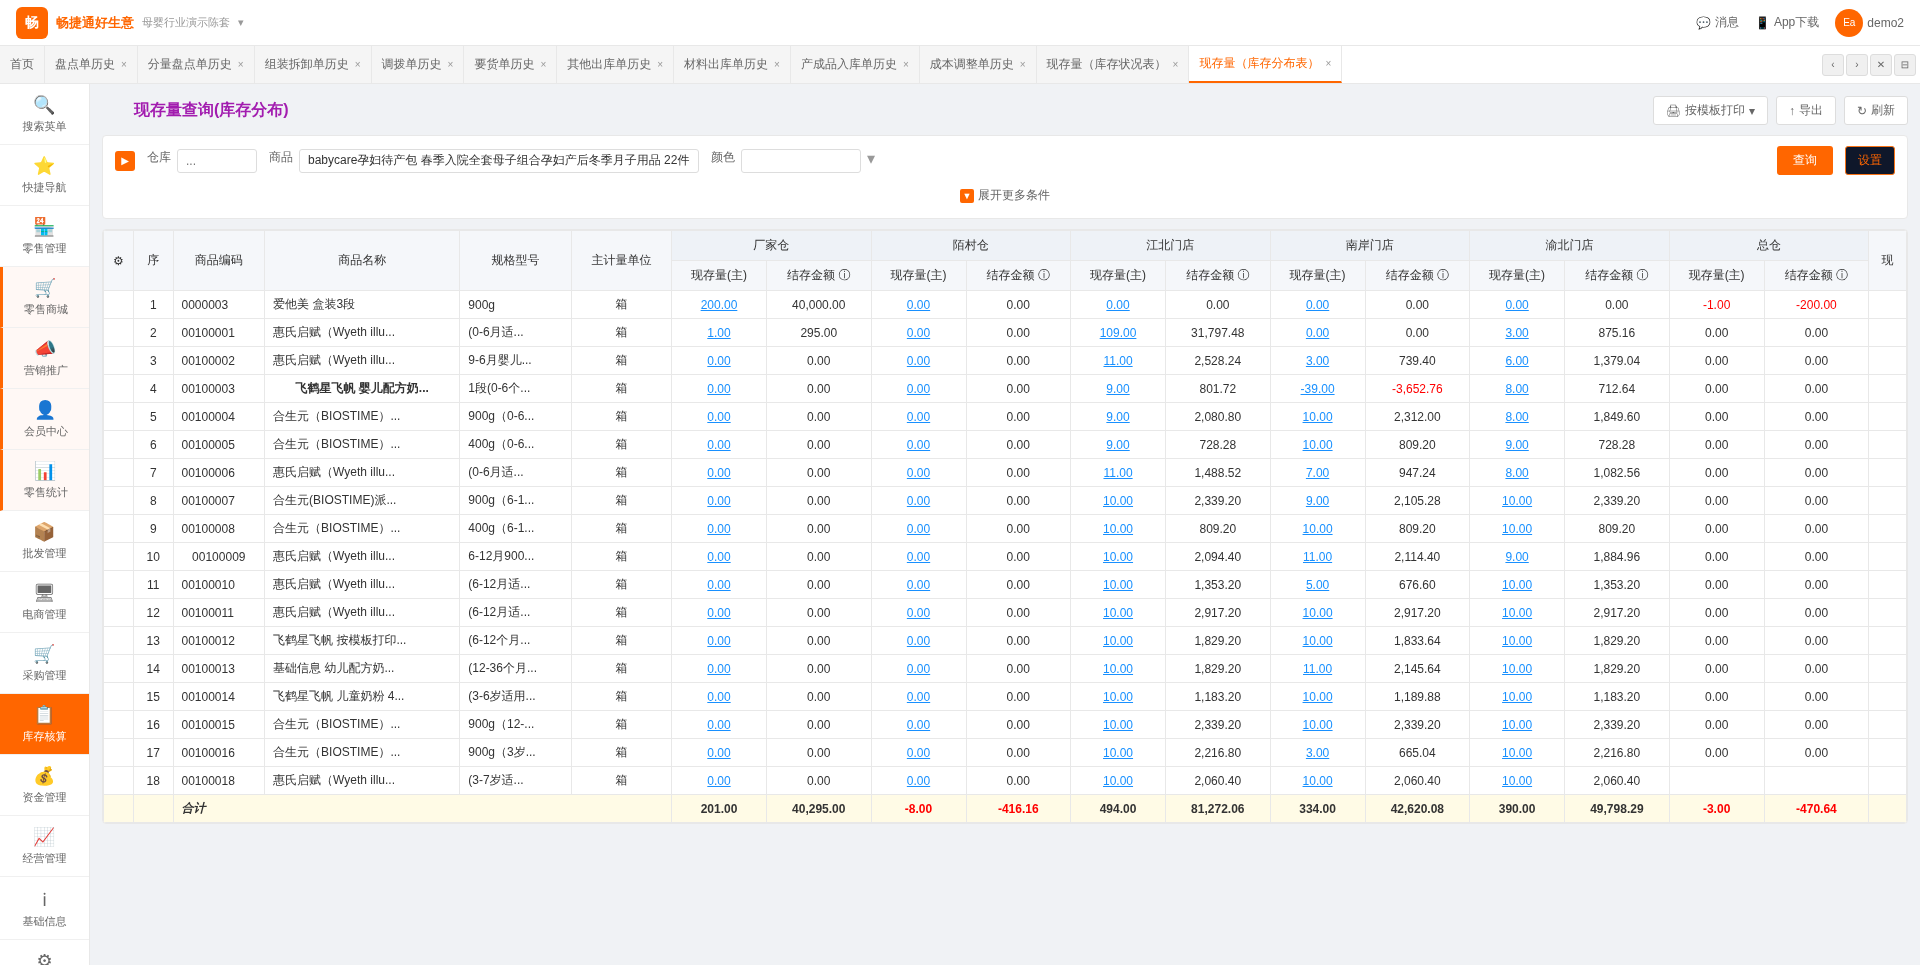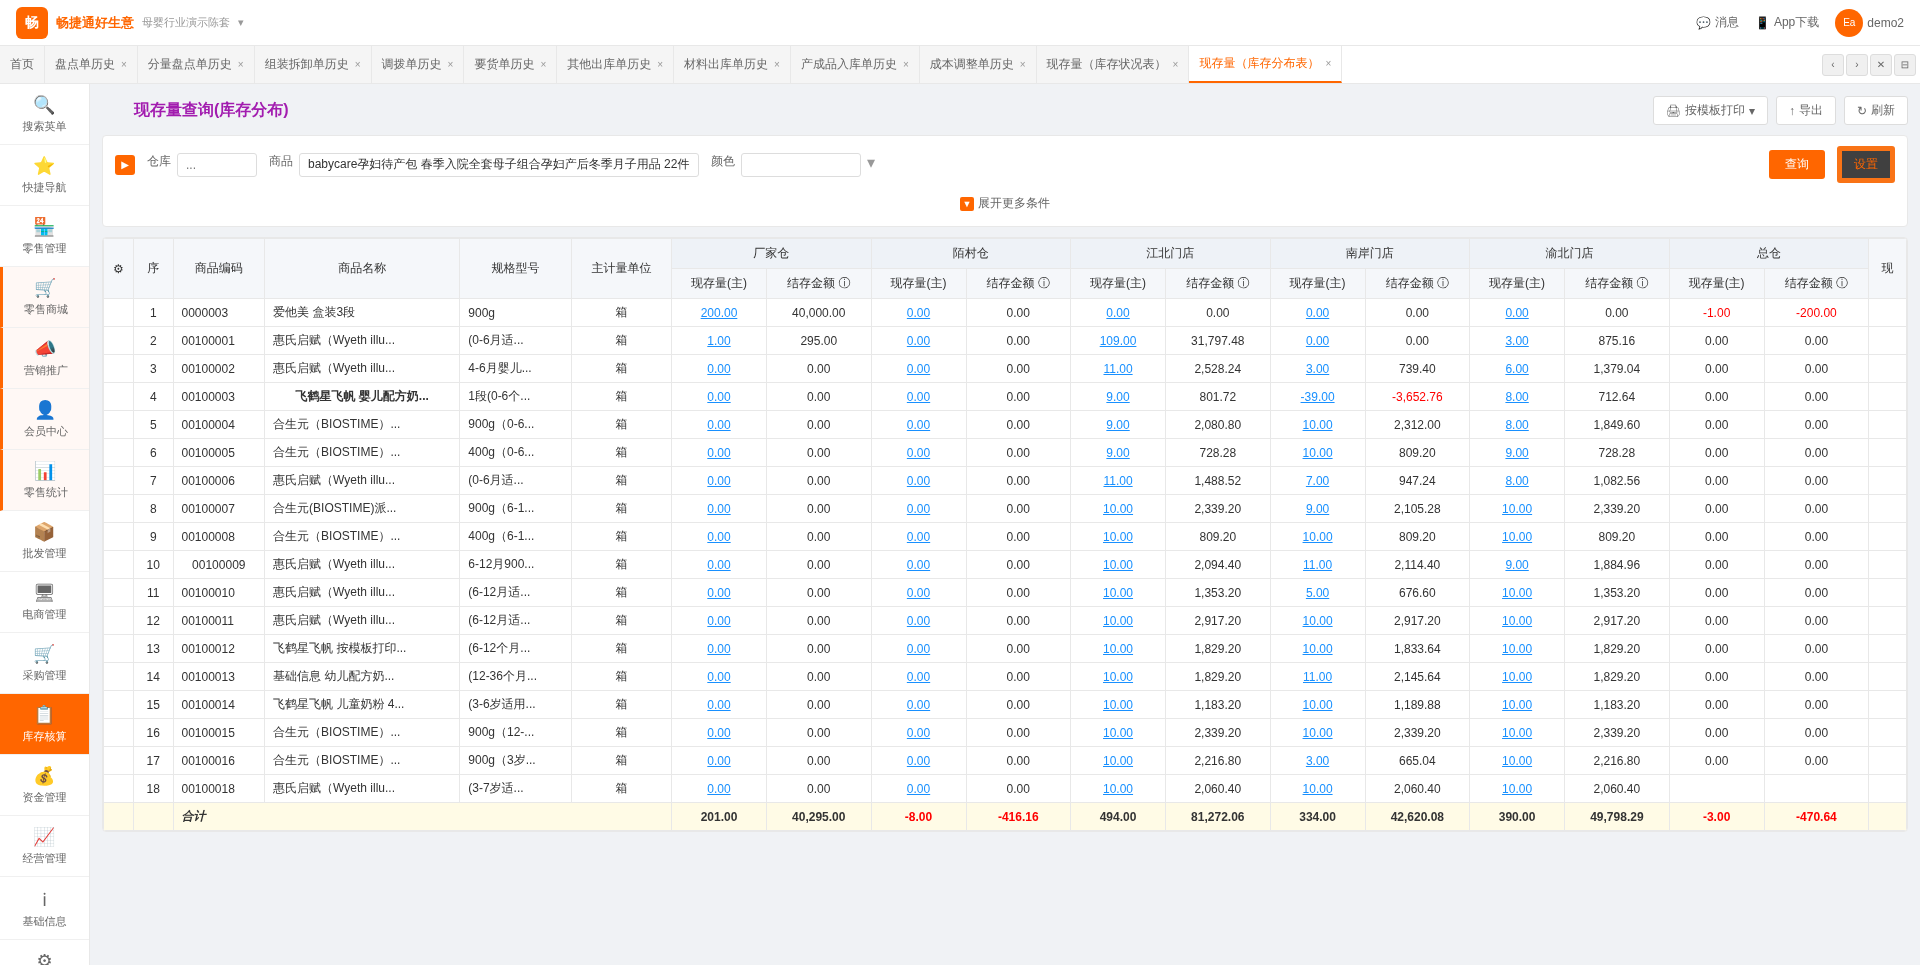--- a/index.html
+++ b/index.html
@@ -170,23 +170,23 @@
     .btn-query {
       background: #ff6600;
       color: #fff;
       border: none;
       border-radius: 3px;
       padding: 6px 16px;
       cursor: pointer;
       font-size: 12px;
     }
     .btn-settings {
-      background: #404040;
+      background: #0f172a;
       color: #ff6600;
-      border: 5px solid #f97316;
+      border: 1px solid #f97316;
       border-radius: 3px;
       padding: 5px 12px;
       cursor: pointer;
       font-size: 12px;
     }
 
     
     .table-wrapper {
       background: #fff;
       border-radius: 4px;
@@ -504,21 +504,21 @@
     <td>875.16</td>
     <td class="">0.00</td>
     <td class="">0.00</td>
     <td></td>
   </tr>
           <tr>
     <td></td>
     <td>3</td>
     <td style="text-align:left;">00100002</td>
     <td style="text-align:left;max-width:150px;overflow:hidden;text-overflow:ellipsis;">惠氏启赋（Wyeth illu...</td>
-    <td style="text-align:left;">4-6月婴儿...</td>
+    <td style="text-align:left;">9-6月婴儿...</td>
     <td>箱</td>
     <td><span class="text-link">0.00</span></td>
     <td>0.00</td>
     <td><span class="text-link">0.00</span></td>
     <td>0.00</td>
     <td><span class="text-link">11.00</span></td>
     <td>2,528.24</td>
     <td class=""><span class=" text-link">3.00</span></td>
     <td class="">739.40</td>
     <td><span class="text-link">6.00</span></td>

